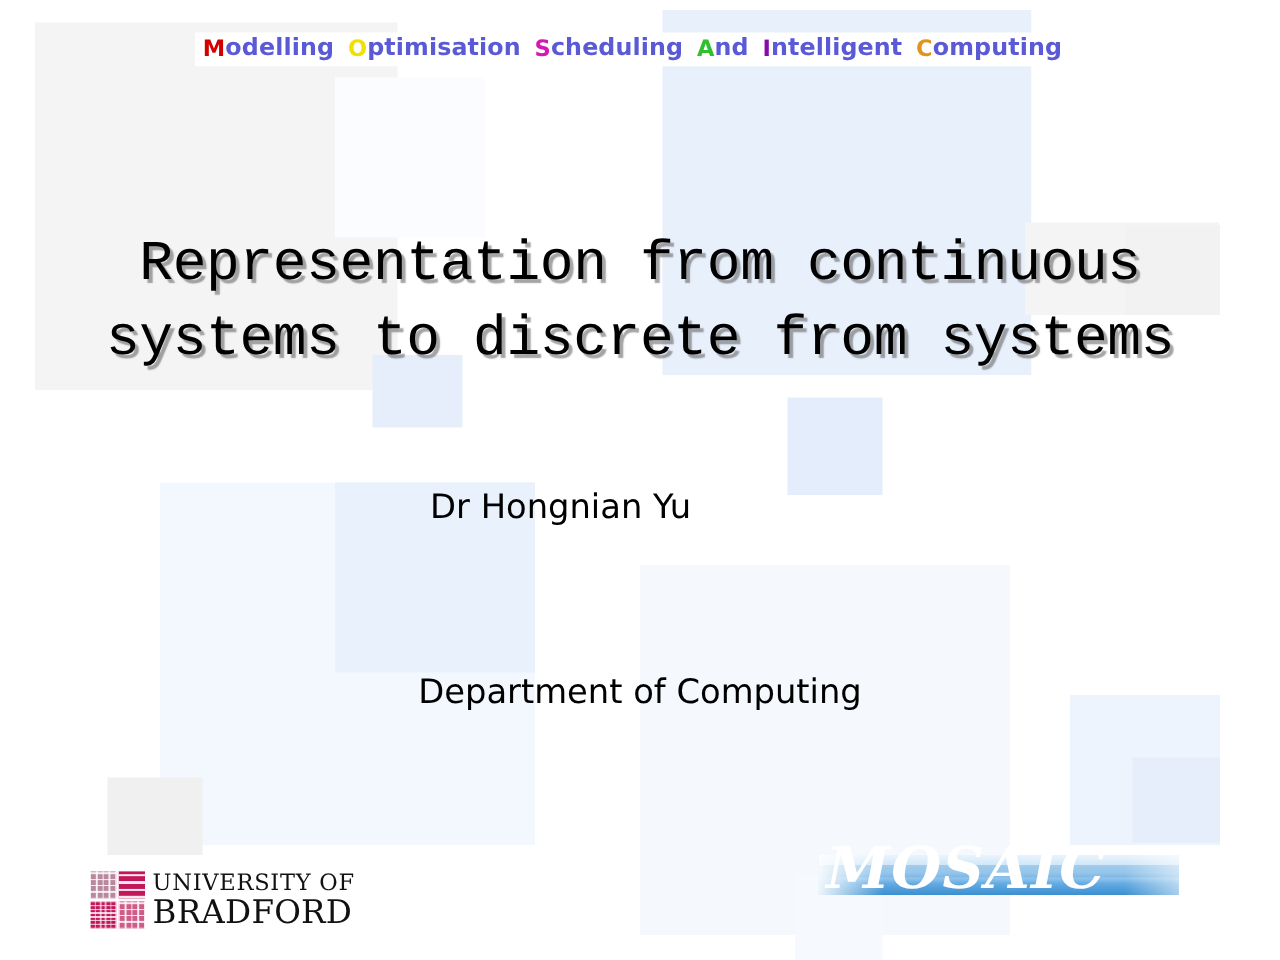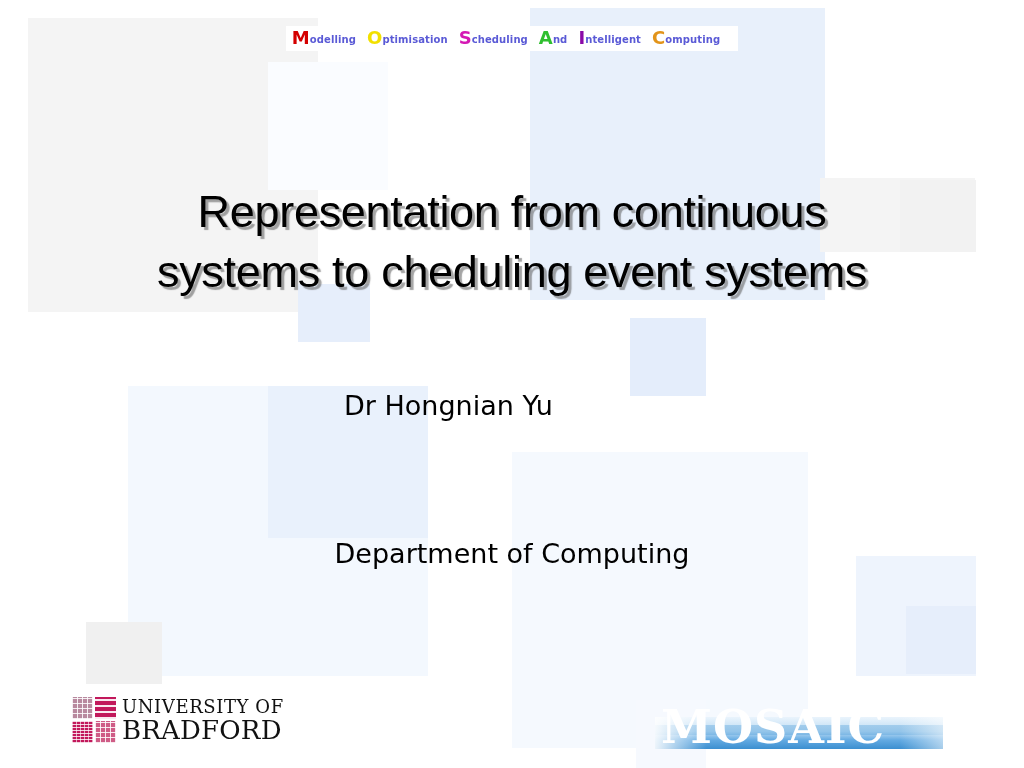--- a/index.html
+++ b/index.html
@@ -53,33 +53,33 @@
     margin-right: 11px;
   }
   .acr-word:last-child { margin-right: 12px; }
   .acr-cap {
     font-size: 18px;
     font-weight: bold;
     vertical-align: -1px;
   }
   .acr-rest {
     color: #5a5ad6;
-    font-size: 10px;
+    font-size: 19px;
     font-weight: bold;
   }
 
   
   #title {
     position: absolute;
     left: 62px;
     top: 152px;
     width: 900px;
     z-index: 6;
     text-align: center;
-    font-family: Liberation Sans, sans-serif;
+    font-family: Liberation Mono, monospace;
     font-size: 45px;
     font-weight: normal;
     line-height: 1.32;
     color: #000000;
     text-shadow: 3px 3px 1px rgba(90,90,90,0.55);
     letter-spacing: -0.3px;
   }
   .title-line { display: block; }
 
   
@@ -165,24 +165,25 @@
     font-size: 26px;
     letter-spacing: 0.2px;
     display: block;
     margin-top: 1px;
   }
 
   
   #mosaic-logo {
     position: absolute;
     left: 655px;
-    top: 695px;
+    top: 662px;
     width: 300px;
     height: 58px;
     z-index: 7;
+    font-style: italic;
   }
 </style>
 </head>
 <body>
 
 <div id="slide">
 
   <div id="mosaic-bg">
       <div class="tile" style="left: 28px; top: 18px; width: 290px; height: 294px; background: rgb(244, 244, 244);"></div>
       <div class="tile" style="left: 530px; top: 8px; width: 295px; height: 292px; background: rgb(232, 240, 251);"></div>
@@ -199,21 +200,21 @@
       <div class="tile" style="left: 906px; top: 606px; width: 70px; height: 68px; background: rgb(230, 238, 251);"></div>
       <div class="tile" style="left: 636px; top: 700px; width: 70px; height: 68px; background: rgb(246, 249, 254);"></div>
     </div>
 
   <div id="acronym-header">
     <span id="acronym-inner"><span class="acr-word"><span class="acr-cap" style="color: rgb(212, 0, 0);">M</span><span class="acr-rest" style="color: rgb(90, 90, 214);">odelling</span></span><span class="acr-word"><span class="acr-cap" style="color: rgb(242, 224, 0);">O</span><span class="acr-rest" style="color: rgb(90, 90, 214);">ptimisation</span></span><span class="acr-word"><span class="acr-cap" style="color: rgb(212, 24, 180);">S</span><span class="acr-rest" style="color: rgb(90, 90, 214);">cheduling</span></span><span class="acr-word"><span class="acr-cap" style="color: rgb(47, 191, 47);">A</span><span class="acr-rest" style="color: rgb(90, 90, 214);">nd</span></span><span class="acr-word"><span class="acr-cap" style="color: rgb(138, 10, 168);">I</span><span class="acr-rest" style="color: rgb(90, 90, 214);">ntelligent</span></span><span class="acr-word"><span class="acr-cap" style="color: rgb(226, 148, 26);">C</span><span class="acr-rest" style="color: rgb(90, 90, 214);">omputing</span></span></span>
   </div>
 
   <h1 id="title">
     <span class="title-line">Representation from continuous</span>
-    <span class="title-line">systems to cheduling event systems</span>
+    <span class="title-line">systems to discrete from systems</span>
   </h1>
 
   <div id="presenter">Dr Hongnian Yu</div>
 
   <div id="bradford-logo">
     <div id="bradford-crest">
       <div class="crest-cell crest-a"></div>
       <div class="crest-cell crest-b"></div>
       <div class="crest-cell crest-c"></div>
       <div class="crest-cell crest-d"></div>

